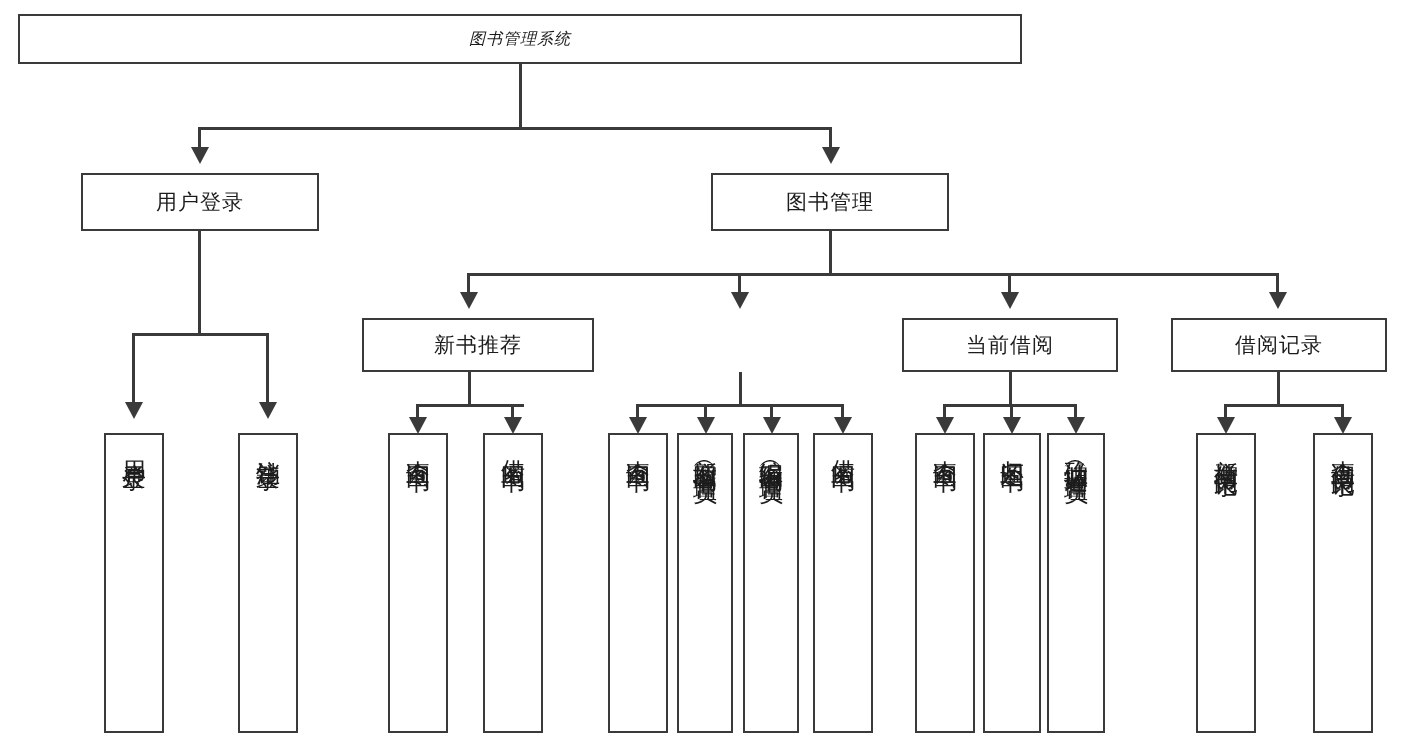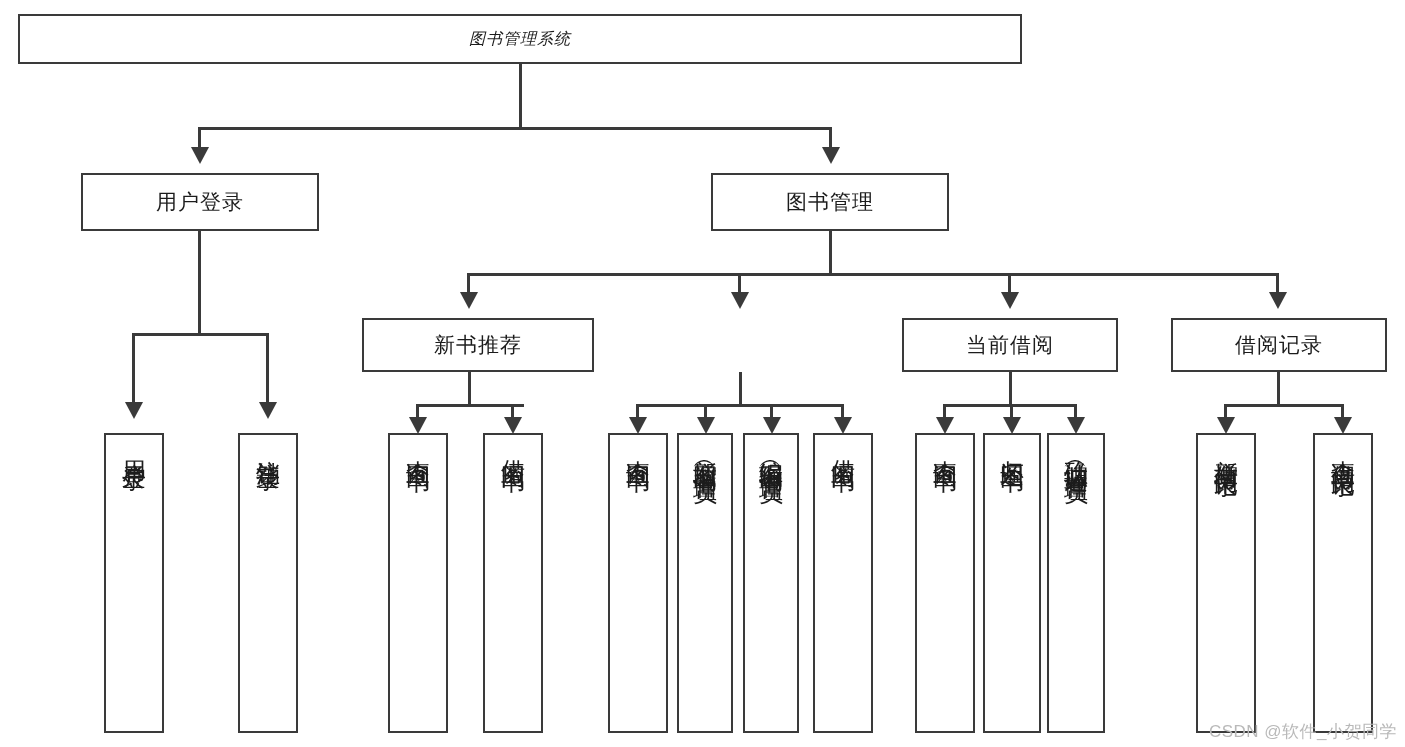--- a/index.html
+++ b/index.html
@@ -200,15 +200,14 @@
     <span class="lbl">确认归还（管理员）</span>
   </div>
 
   <div class="node vertical" style="left:1196px; top:433px; width:60px; height:300px;">
     <span class="lbl">新增借阅记录</span>
   </div>
   <div class="node vertical" style="left:1313px; top:433px; width:60px; height:300px;">
     <span class="lbl">查询借阅记录</span>
   </div>
 
-  <div class="watermark">CSDN @软件_小贺同学</div>
 
 </div>
 
 </body></html>

